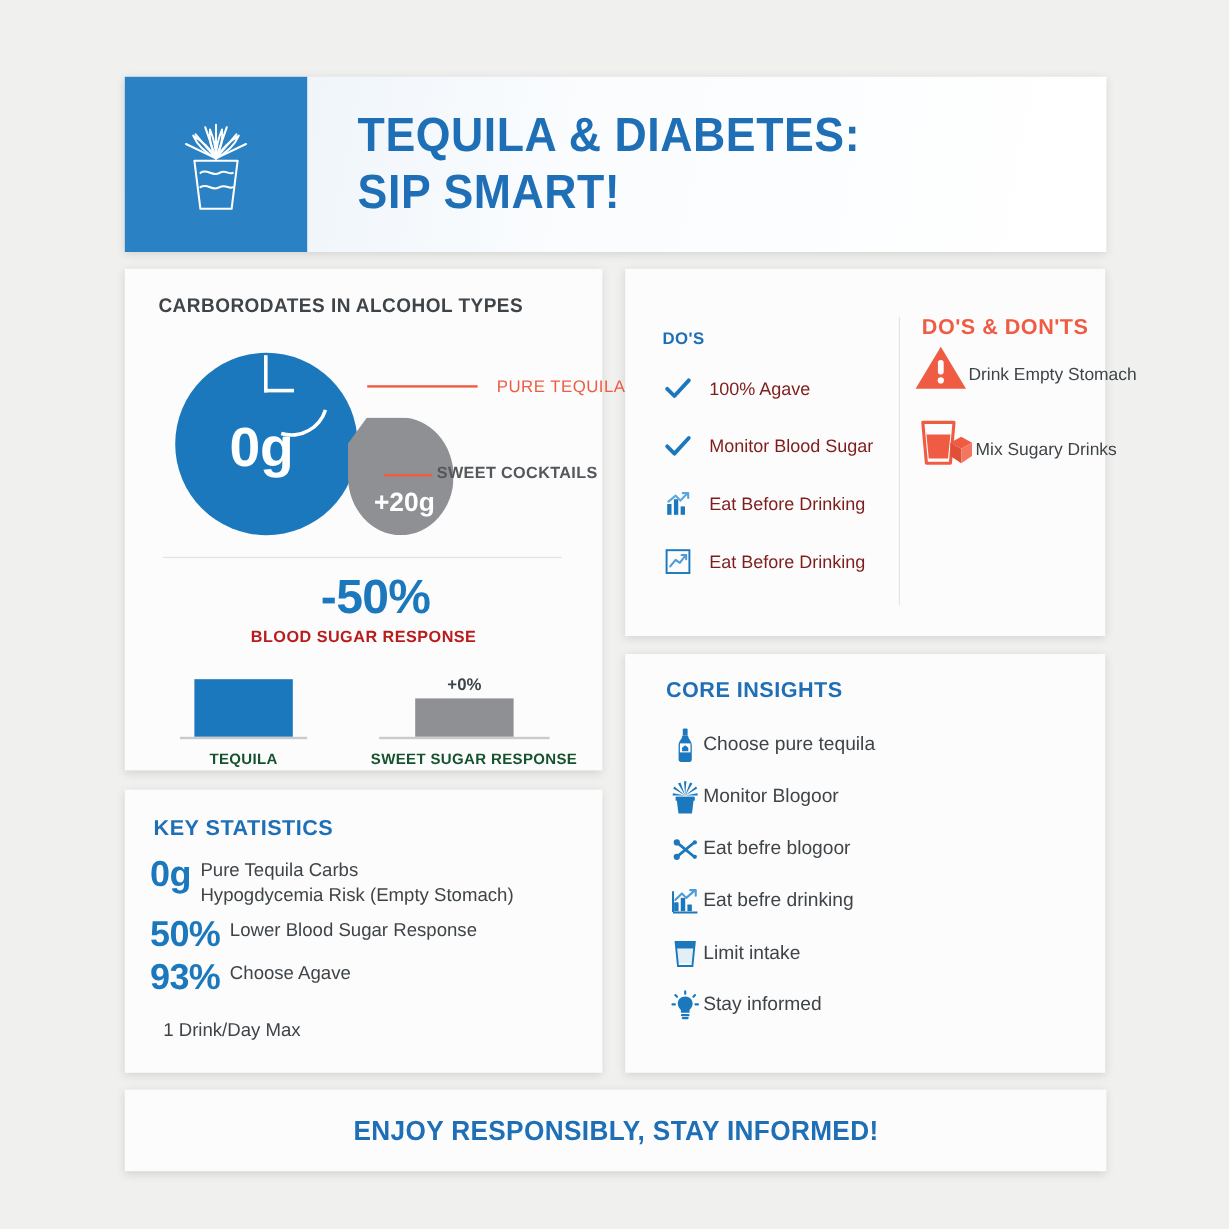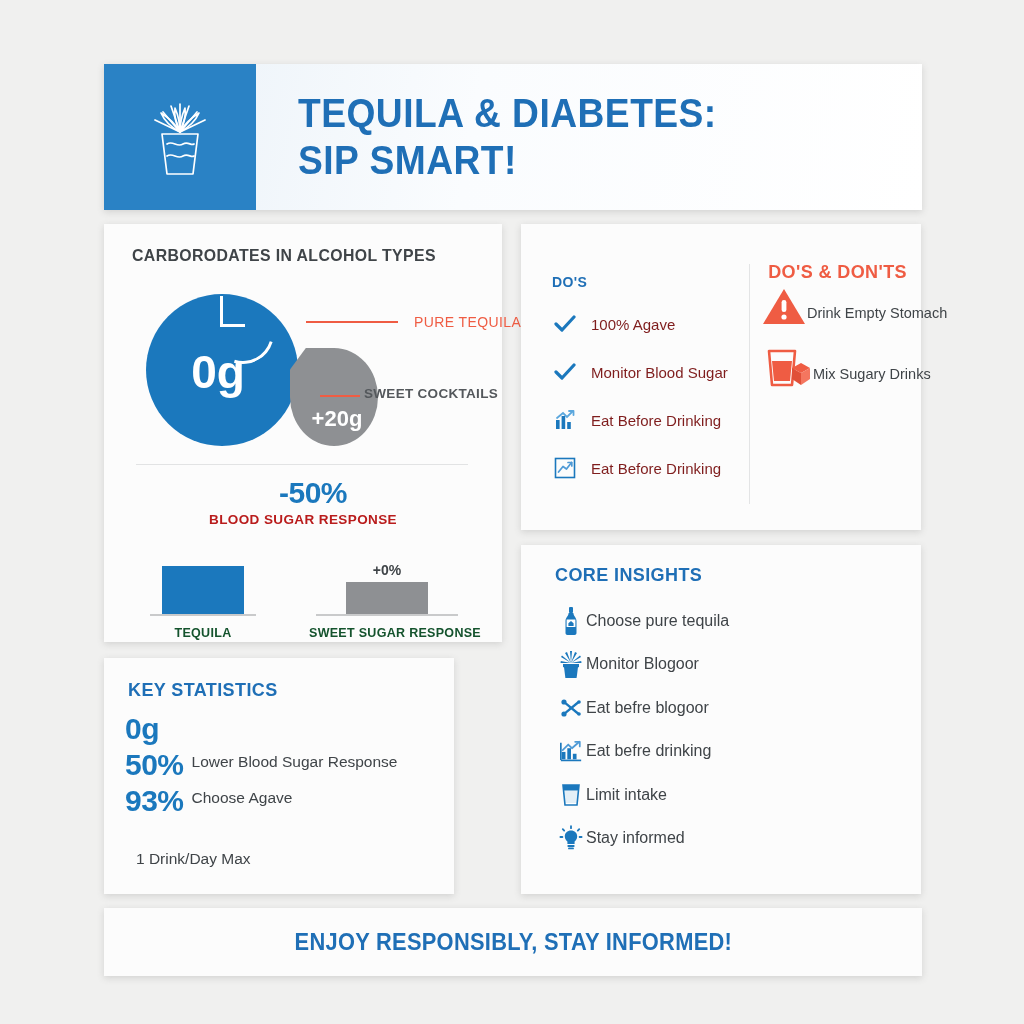--- a/index.html
+++ b/index.html
@@ -138,21 +138,21 @@
     position: absolute;
     left: 32px; top: 240px; width: 332px; height: 1px;
     background: #e2e3e4;
   }
   #bsr-headline {
     position: absolute;
     left: 0; top: 252px; width: 398px;
     text-align: center;
   }
   #bsr-value {
-    font-size: 30px; font-weight: bold; color: #1b78bd;
+    font-size: 40px; font-weight: bold; color: #1b78bd;
     letter-spacing: -0.5px;
     padding-left: 20px;
   }
   #bsr-label {
     font-size: 13.5px; font-weight: bold; color: #b91c1c;
     letter-spacing: 0.4px; margin-top: 2px;
   }
   #bars-area {
     position: absolute;
     left: 0; top: 312px; width: 398px; height: 106px;
@@ -228,21 +228,21 @@
   .insight-item {
     display: flex; align-items: center; height: 43.5px; gap: 3px;
   }
   .insight-item .insight-label {
     font-size: 16px; color: #3f4448; white-space: nowrap;
   }
   .insight-icon { width: 24px; display: flex; justify-content: center; flex: none; }
 
   
   #stats-card {
-    left: 104px; top: 658px; width: 350px; height: 236px;
+    left: 104px; top: 658px; width: 398px; height: 236px;
   }
   #stats-heading {
     position: absolute; left: 24px; top: 22px;
     font-size: 18px; font-weight: bold; color: #1f6fb6; letter-spacing: 0.4px;
   }
   #stats-list {
     position: absolute; left: 21px; top: 56px; width: 380px;
   }
   .stat-row { display: flex; align-items: flex-start; margin-bottom: 6px; }
   .stat-value {
@@ -489,20 +489,24 @@
         <span class="insight-label">Stay informed</span>
       </div>
     </div>
   </div>
 
   <div class="card" id="stats-card">
     <div id="stats-heading">KEY STATISTICS</div>
     <div id="stats-list">
       <div class="stat-row">
         <span class="stat-value">0g</span>
+        <span class="stat-texts">
+          <span class="stat-text" style="display:block">Pure Tequila Carbs</span>
+          <span class="stat-text" style="display:block">Hypogdycemia Risk (Empty Stomach)</span>
+        </span>
       </div>
       <div class="stat-row">
         <span class="stat-value">50%</span>
         <span class="stat-texts">
           <span class="stat-text" style="display:block">Lower Blood Sugar Response</span>
         </span>
       </div>
       <div class="stat-row">
         <span class="stat-value">93%</span>
         <span class="stat-texts">

